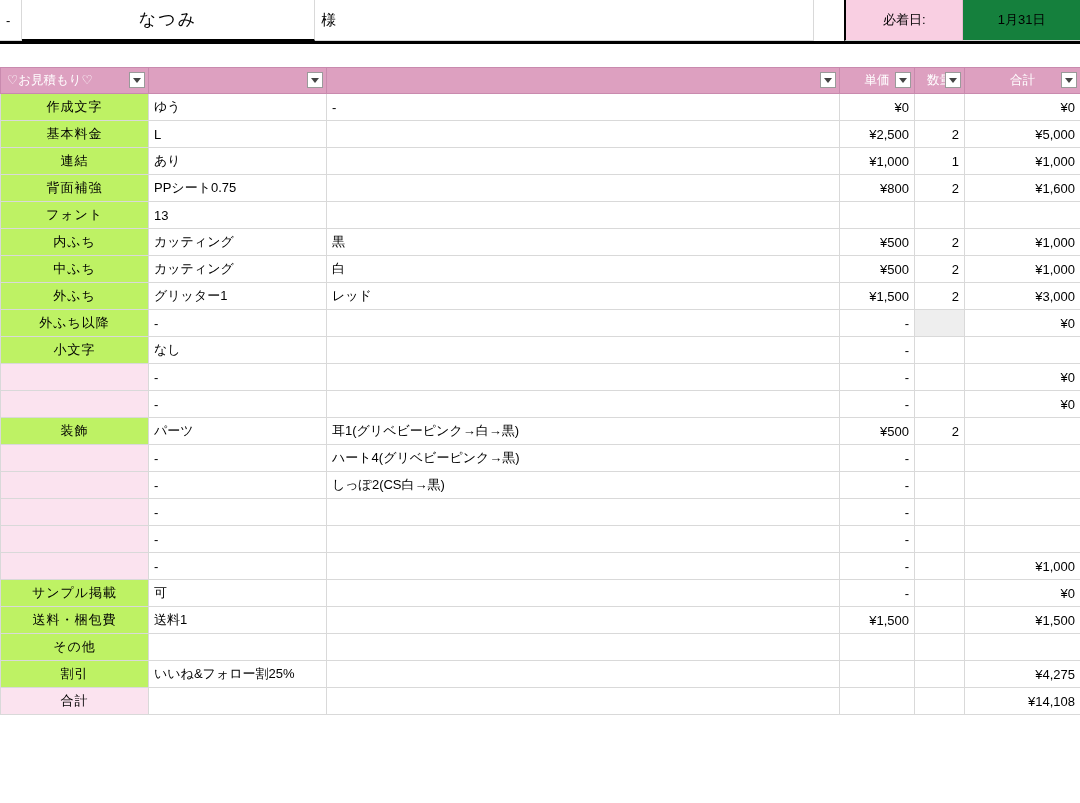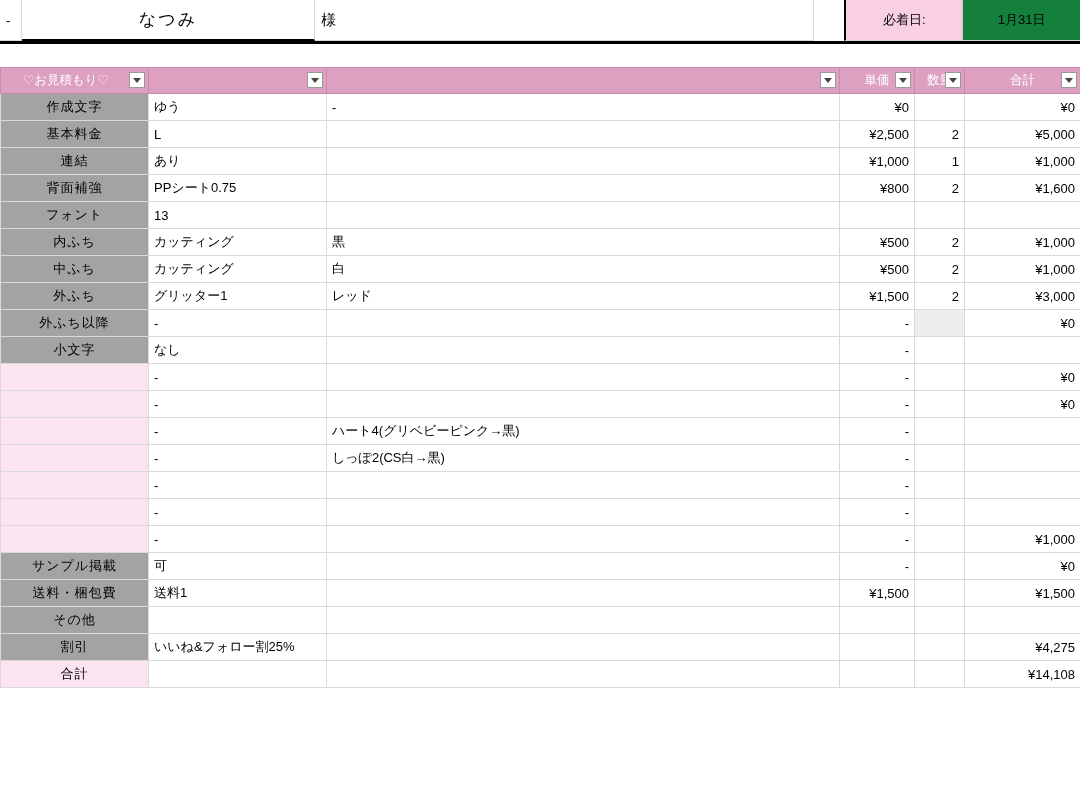--- a/index.html
+++ b/index.html
@@ -106,21 +106,21 @@
 
   
   tr.thead th {
     background: #dda0c0;
     color: #ffffff;
     height: 26px;
     border: 1px solid #c98aae;
     position: relative;
     font-size: 12.5px;
   }
-  tr.thead th.h-label { text-align: left; padding-left: 22px; }
+  tr.thead th.h-label { text-align: left; padding-left: 6px; }
   tr.thead th.h-val1 { text-align: left; }
   tr.thead th.h-val2 { text-align: left; }
   tr.thead th.h-price, tr.thead th.h-qty, tr.thead th.h-total { text-align: center; }
 
   .filter-btn {
     position: absolute;
     top: 4px;
     right: 3px;
     width: 16px;
     height: 16px;
@@ -134,21 +134,21 @@
   .filter-btn .caret {
     width: 0;
     height: 0;
     border-left: 4px solid transparent;
     border-right: 4px solid transparent;
     border-top: 5px solid #444444;
   }
 
   
   td.label {
-    background: #a3a3a3;
+    background: #bef264;
     text-align: center;
     letter-spacing: 1px;
   }
   td.label.blank { background: #fbe3ef; }
   td.val {
     background: #ffffff;
     text-align: left;
   }
   td.price {
     background: #ffffff;
@@ -341,20 +341,28 @@
 
       <tr>
         <td class="label blank"></td>
         <td class="val">-</td>
         <td class="val"></td>
         <td class="price">-</td>
         <td class="qty white"></td>
         <td class="total">¥0</td>
       </tr>
 
+      <tr>
+        <td class="label dashed-top">装飾</td>
+        <td class="val">パーツ</td>
+        <td class="val">耳1(グリベビーピンク→白→黒)</td>
+        <td class="price">¥500</td>
+        <td class="qty white">2</td>
+        <td class="total"></td>
+      </tr>
 
       <tr>
         <td class="label blank"></td>
         <td class="val">-</td>
         <td class="val">ハート4(グリベビーピンク→黒)</td>
         <td class="price">-</td>
         <td class="qty white"></td>
         <td class="total"></td>
       </tr>
 

